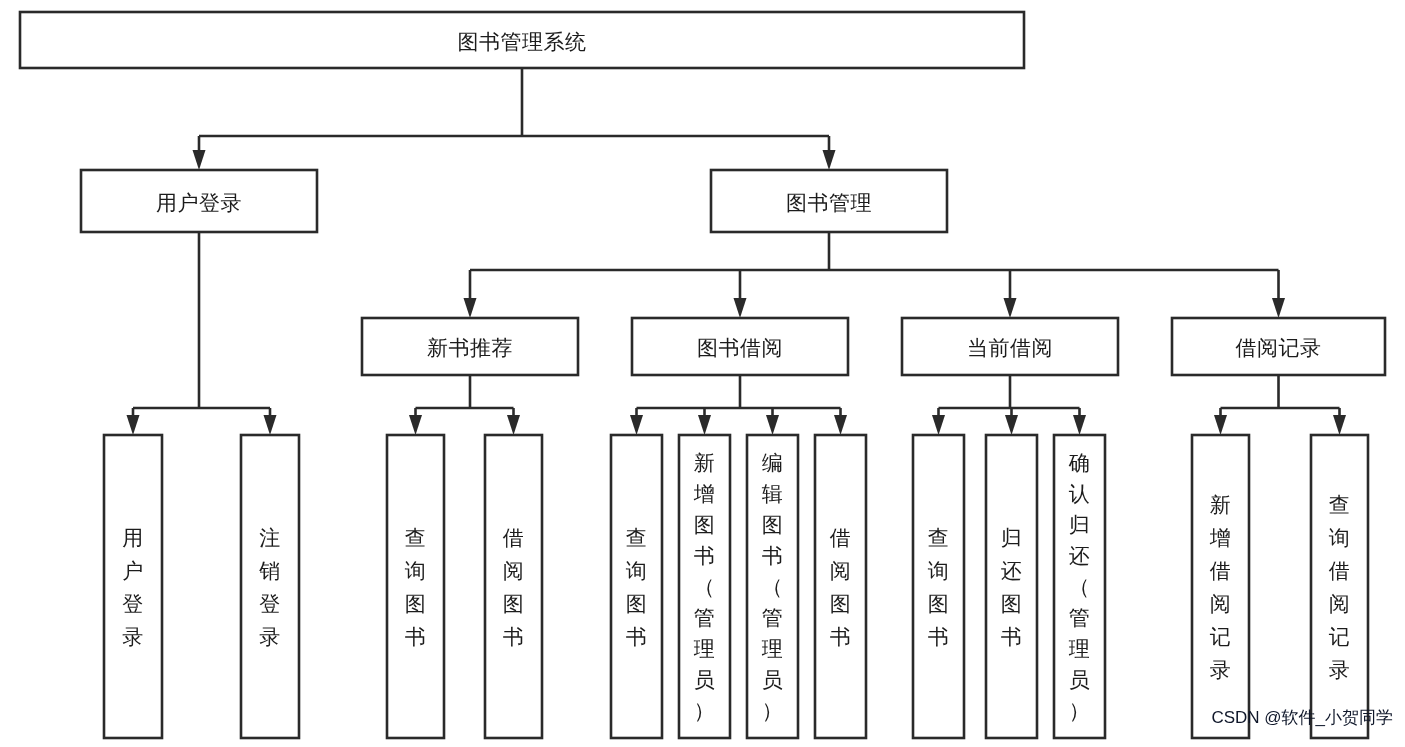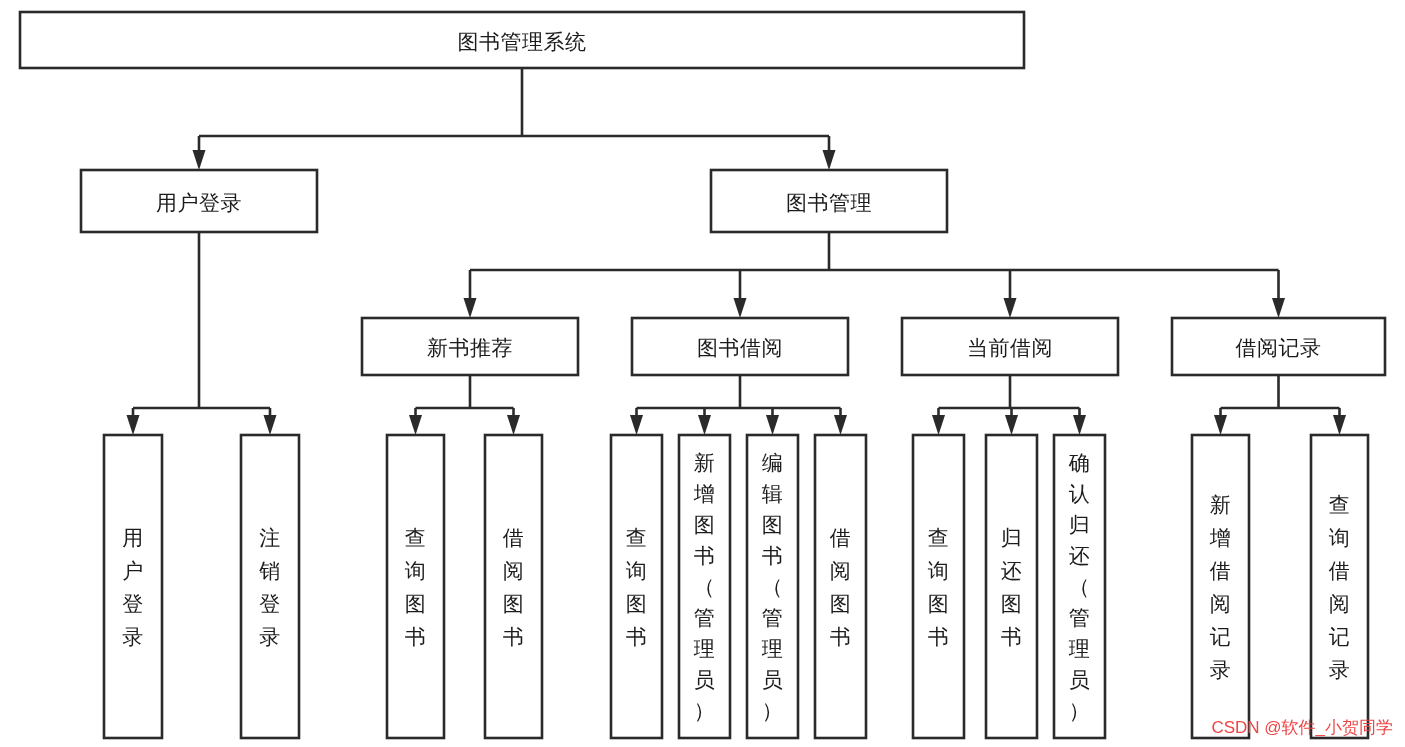--- a/index.html
+++ b/index.html
@@ -52,24 +52,24 @@
   }
   .node-label-v {
     font-family: "Liberation Sans", "DejaVu Sans", sans-serif;
     font-size: 21px;
     fill: #1c1c1c;
     letter-spacing: 0.5px;
   }
   .watermark-text {
     position: absolute;
     right: 12px;
-    bottom: 8px;
+    bottom: 18px;
     font-family: "Liberation Sans", "DejaVu Sans", sans-serif;
     font-size: 17px;
-    color: #ef4444;
+    color: #0f172a;
     white-space: nowrap;
     user-select: none;
   }
 </style>
 </head>
 <body>
 
 <div id="diagram-root">
   <svg class="diagram-canvas" viewBox="0 0 1405 747">
     <g id="edges-layer">

